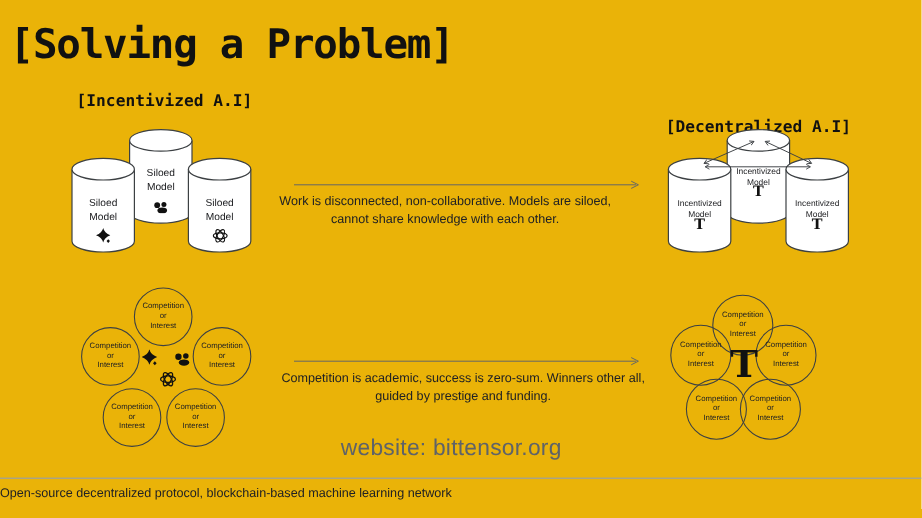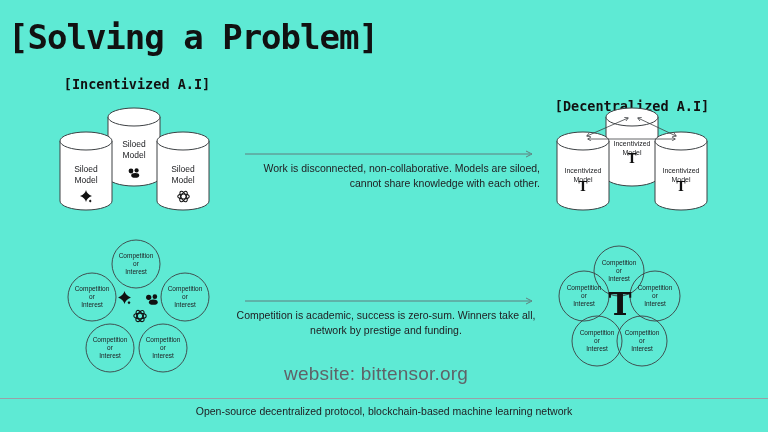--- a/index.html
+++ b/index.html
@@ -1,20 +1,20 @@
 <!DOCTYPE html>
 <html><head>
 <meta charset="utf-8">
 <style>
   * { margin: 0; padding: 0; box-sizing: border-box; }
   html, body { background: #fff; }
   .slide {
     position: relative;
     width: 768px; height: 432px;
-    background: #5eead4;
+    background: #eab308;
     font-family: "Liberation Sans", sans-serif;
     color: #202124;
     overflow: hidden;
   }
   .abs { position: absolute; }
   .mono { font-family: "DejaVu Sans Mono", monospace; font-weight: bold; }
   .pre { white-space: pre-line; }
   .ctr { text-align: center; }
   .title {
     left: 8px; top: 17px;
@@ -27,33 +27,33 @@
   .cyl-label { font-size: 8.5px; line-height: 1.3; color: #202124; width: 52px; }
   .cyl-label.sm { font-size: 7px; line-height: 1.3; }
   .circle-label { font-size: 6.5px; line-height: 1.2; width: 48px; color: #202124; }
   .tau { font-family: "DejaVu Serif", serif; font-weight: bold; color: #111; }
   .tau.sm { font-size: 12px; width: 52px; }
   .tau.big { font-size: 31px; width: 40px; line-height: 1; }
   .row-text {
     width: 310px; font-size: 10.5px; line-height: 1.4;
     color: #202124; text-align: center;
   }
-  .row-text.r1 { left: 230px; top: 161px; text-align: right; }
+  .row-text.r1 { left: 216px; top: 161px; }
   .row-text.r2 { left: 231px; top: 308px; }
   .arrow-svg.a1 { left: 245px; top: 149px; }
   .arrow-svg.a2 { left: 245px; top: 296px; }
   .website {
     left: 0; right: 16px; top: 363px;
     font-size: 19px; font-weight: normal; color: #5f6368;
     text-align: center; letter-spacing: 0.2px;
   }
   .footer-line { left: 0; right: 0; top: 398px; border-top: 1px solid #9aa0a6; }
   .footer-text {
     left: 0; right: 0; top: 405px;
-    font-size: 10.5px; color: #202124; text-align: center;
+    font-size: 10.5px; color: #202124; 
   }
   svg { display: block; }
 </style>
 </head>
 <body>
 
 <div class="slide">
 
   <svg width="0" height="0" style="position:absolute">
     <defs>
@@ -129,21 +129,21 @@
   <svg class="abs arrow-svg a1" width="290" height="10">
     <line x1="0" y1="5" x2="285" y2="5" stroke="#5f6368" stroke-width="0.8"></line>
     <path d="M281,2 L287,5 L281,8" fill="none" stroke="#5f6368" stroke-width="0.8"></path>
   </svg>
   <div class="abs row-text r1">Work is disconnected, non-collaborative. Models are siloed, cannot share knowledge with each other.</div>
 
   <svg class="abs arrow-svg a2" width="290" height="10">
     <line x1="0" y1="5" x2="285" y2="5" stroke="#5f6368" stroke-width="0.8"></line>
     <path d="M281,2 L287,5 L281,8" fill="none" stroke="#5f6368" stroke-width="0.8"></path>
   </svg>
-  <div class="abs row-text r2">Competition is academic, success is zero-sum. Winners take all, network by prestige and funding.</div>
+  <div class="abs row-text r2">Competition is academic, success is zero-sum. Winners other all, guided by prestige and funding.</div>
 
   <svg class="abs" style="left:55px;top:233px" width="175" height="142">
     <g fill="none" stroke="#3c4043" stroke-width="0.9">
       <circle cx="81" cy="31" r="24"></circle>
       <circle cx="37" cy="64" r="24"></circle>
       <circle cx="130" cy="64" r="24"></circle>
       <circle cx="55" cy="115" r="24"></circle>
       <circle cx="108" cy="115" r="24"></circle>
     </g>
   </svg>

